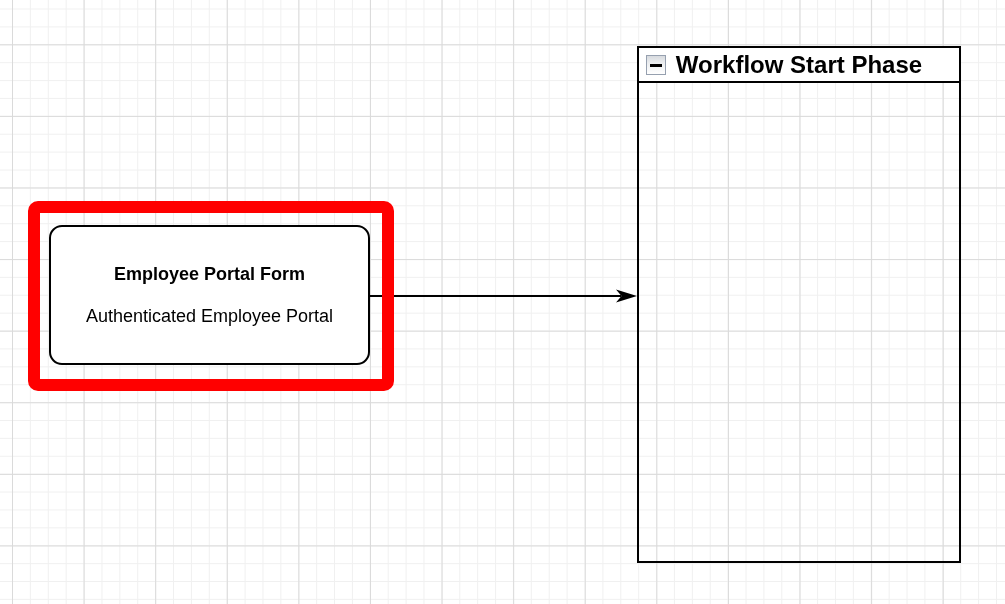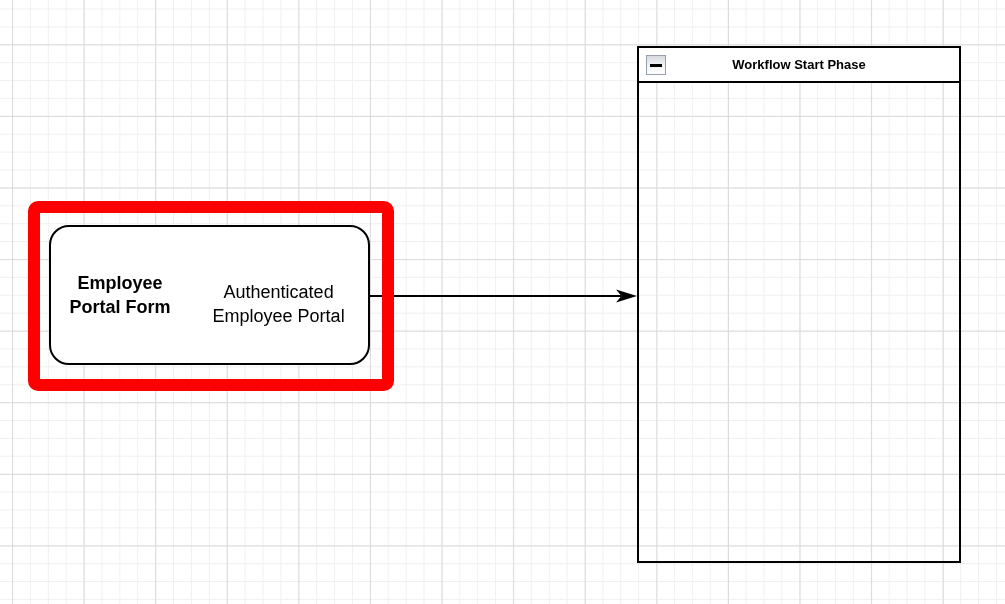--- a/index.html
+++ b/index.html
@@ -53,24 +53,24 @@
 
   
   .node {
     position: absolute;
     left: 49px;
     top: 225px;
     width: 321px;
     height: 140px;
     background: #ffffff;
     border: 2px solid #000000;
-    border-radius: 20px;
+    border-radius: 13px;
     z-index: 2;
     display: flex;
-    flex-direction: row;
+    flex-direction: column;
     align-items: center;
     justify-content: center;
     text-align: center;
     font-size: 18px;
     line-height: 24px;
   }
   .node-title { font-weight: bold; }
   .node-body { margin-top: 18px; }
   .node-body span { display: block; }
 
@@ -89,21 +89,21 @@
     position: relative;
     height: 35px;
     background: #ffffff;
     border-bottom: 2px solid #000000;
     display: flex;
     align-items: center;
     justify-content: center;
   }
   .group-title {
     font-weight: bold;
-    font-size: 13px;
+    font-size: 24px;
   }
   .collapse-btn {
     position: absolute;
     left: 7px;
     top: 7px;
     width: 20px;
     height: 20px;
     border: 1px solid #96a0af;
     background: linear-gradient(to bottom, #d7dade 0%, #eceef0 40%, #ffffff 100%);
     display: flex;

